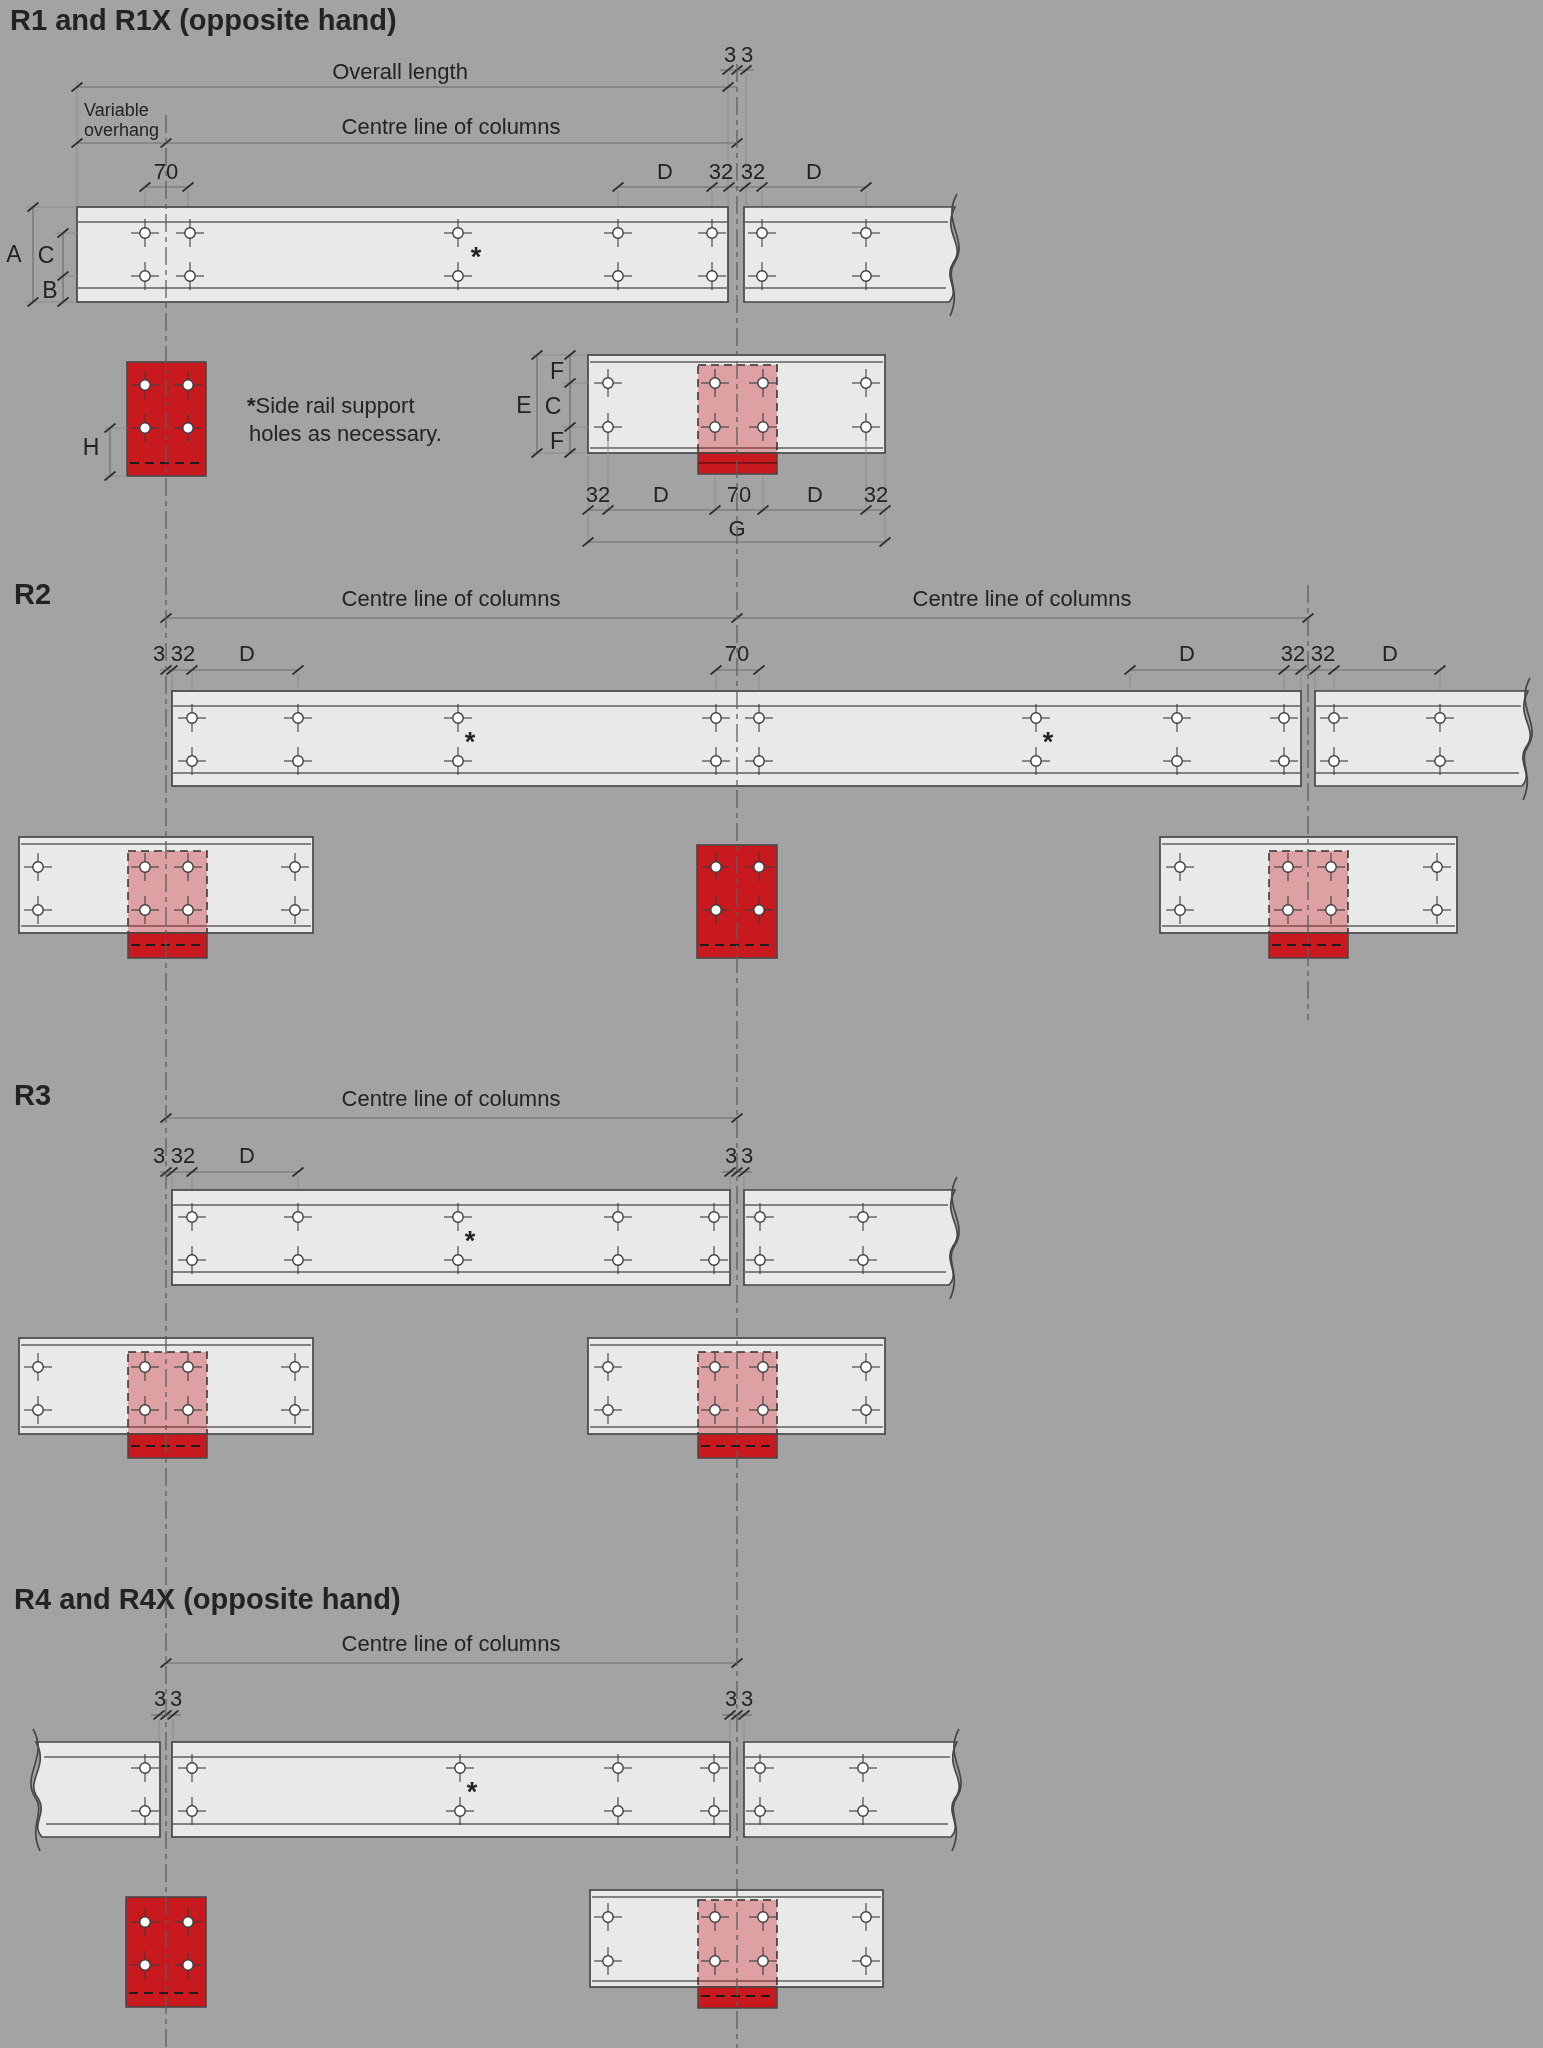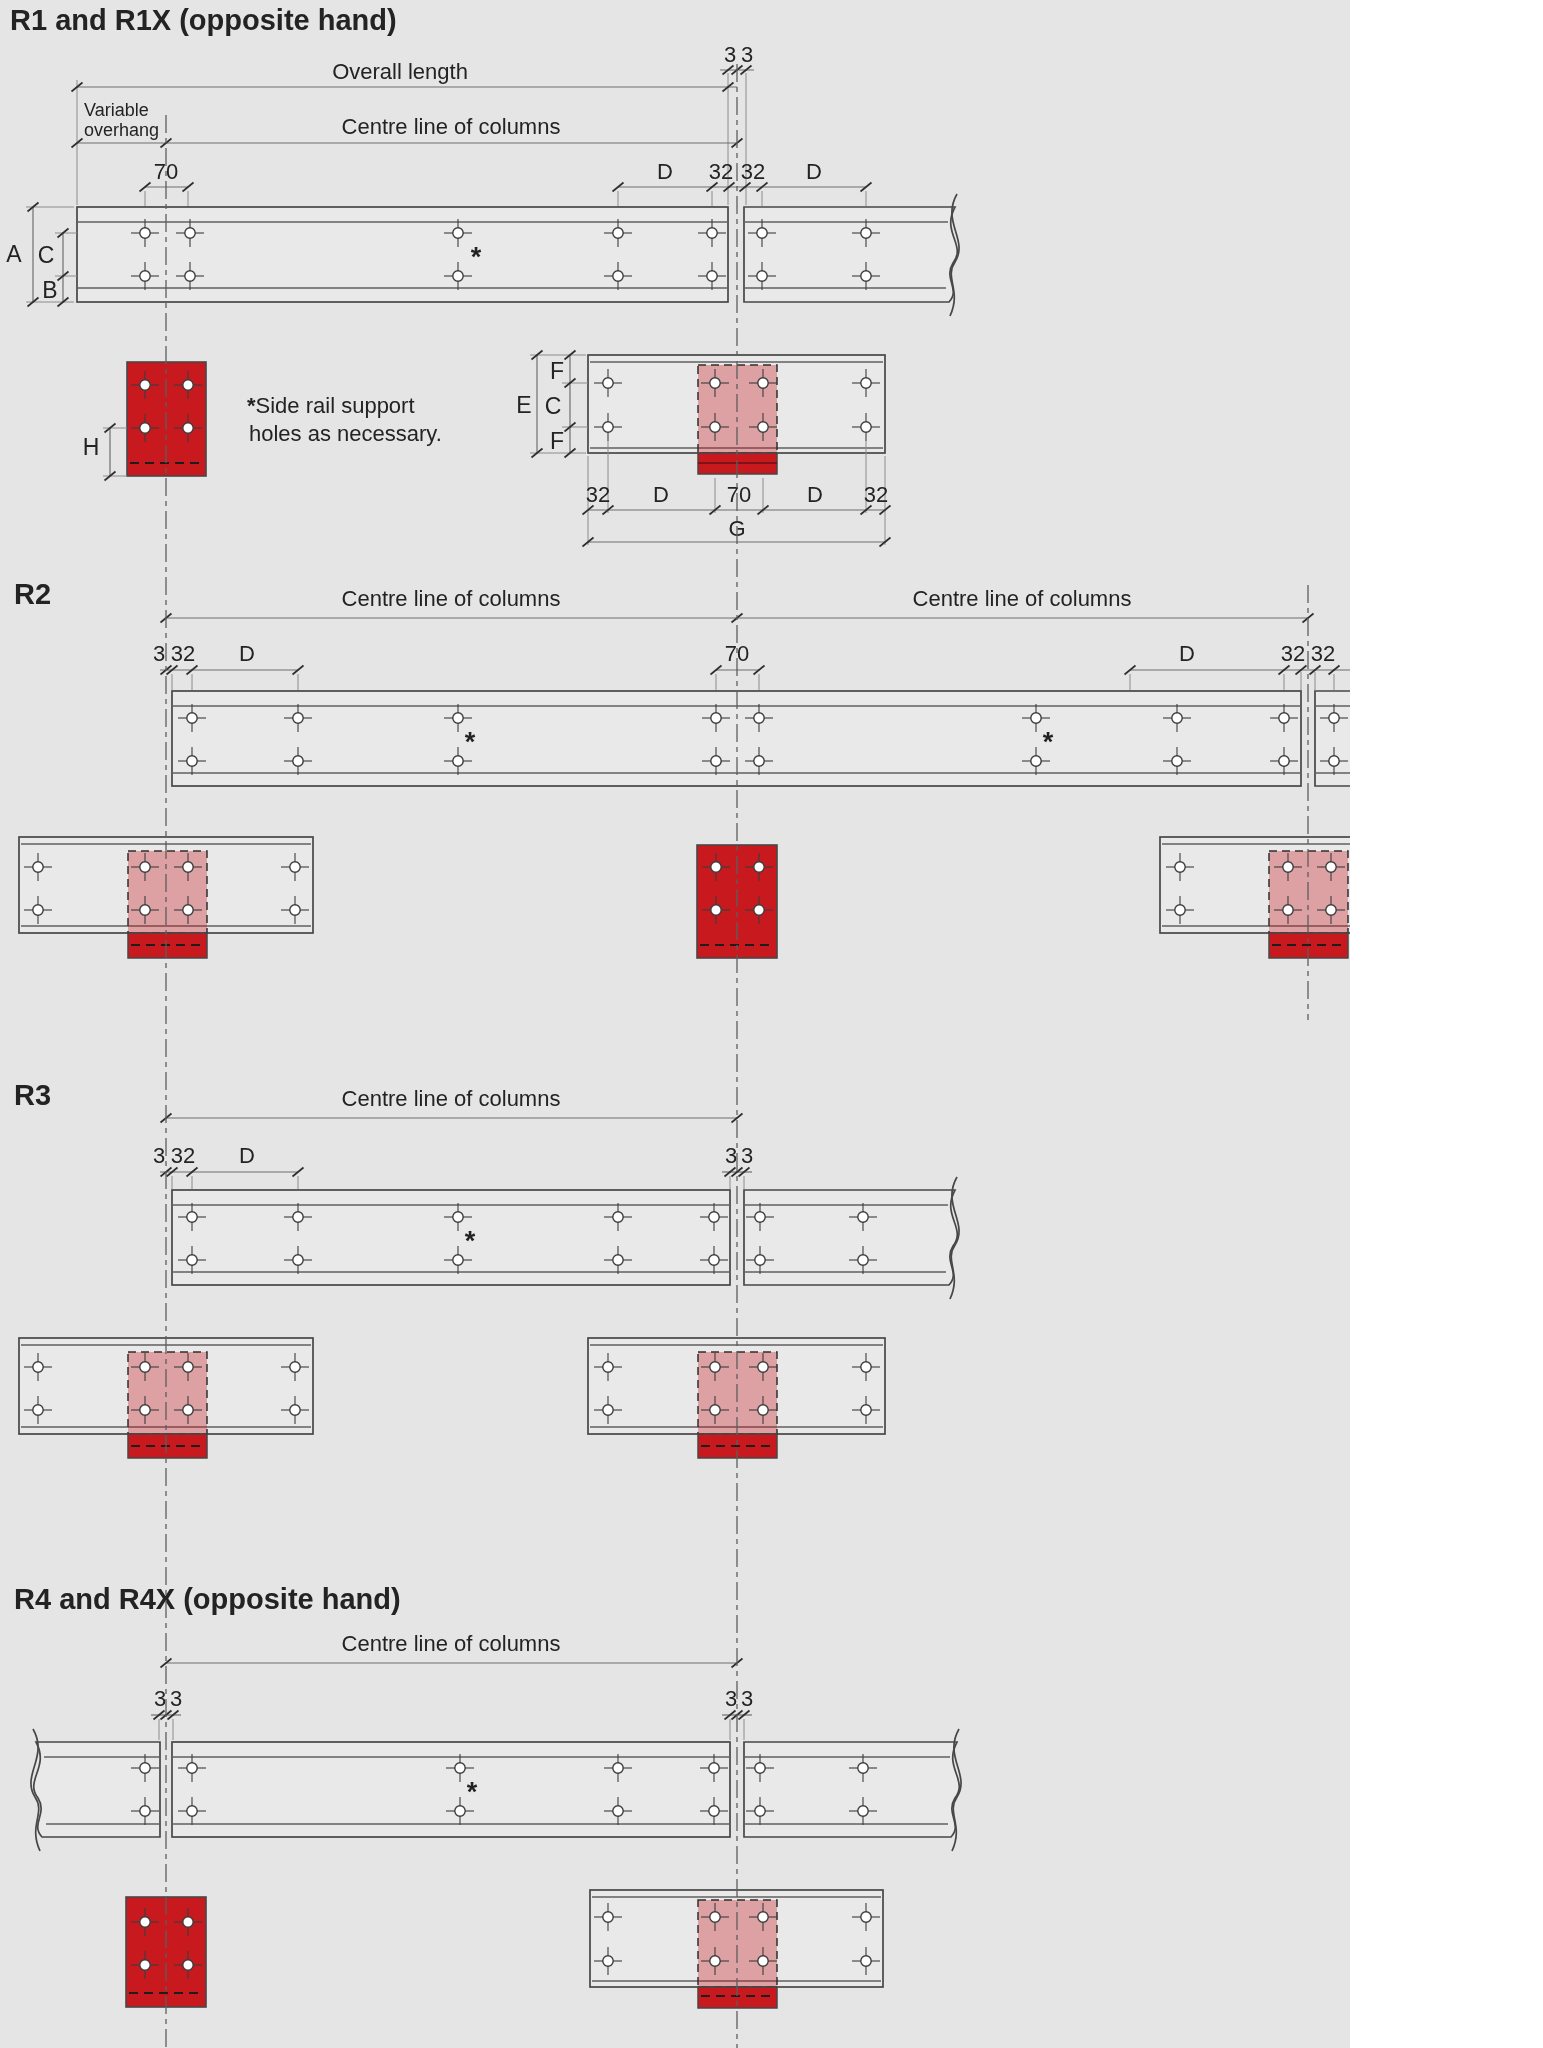--- a/index.html
+++ b/index.html
@@ -1,16 +1,16 @@
 <!DOCTYPE html>
 <html><head>
 <meta charset="utf-8">
 <style>
   html,body{margin:0;padding:0;background:#fff;}
-  .canvas{position:relative;width:1350px;height:2048px;background:#e5e5e5;overflow:hidden;}
+  .canvas{position:relative;width:1543px;height:2048px;background:#a3a3a3;overflow:hidden;}
   svg{display:block;}
   svg text{font-family:"Liberation Sans","DejaVu Sans",sans-serif;fill:#232323;}
   .ttl{font-size:29px;font-weight:700;}
   .dimtxt{font-size:22px;text-anchor:middle;}
   .ltr{font-size:23px;text-anchor:middle;}
   .small{font-size:18px;}
   .note{font-size:22px;}
   .b{font-weight:700;}
   .star{font-size:27px;font-weight:700;text-anchor:middle;}
   .rail{fill:#e9e9ea;stroke:#474747;stroke-width:1.7;}

